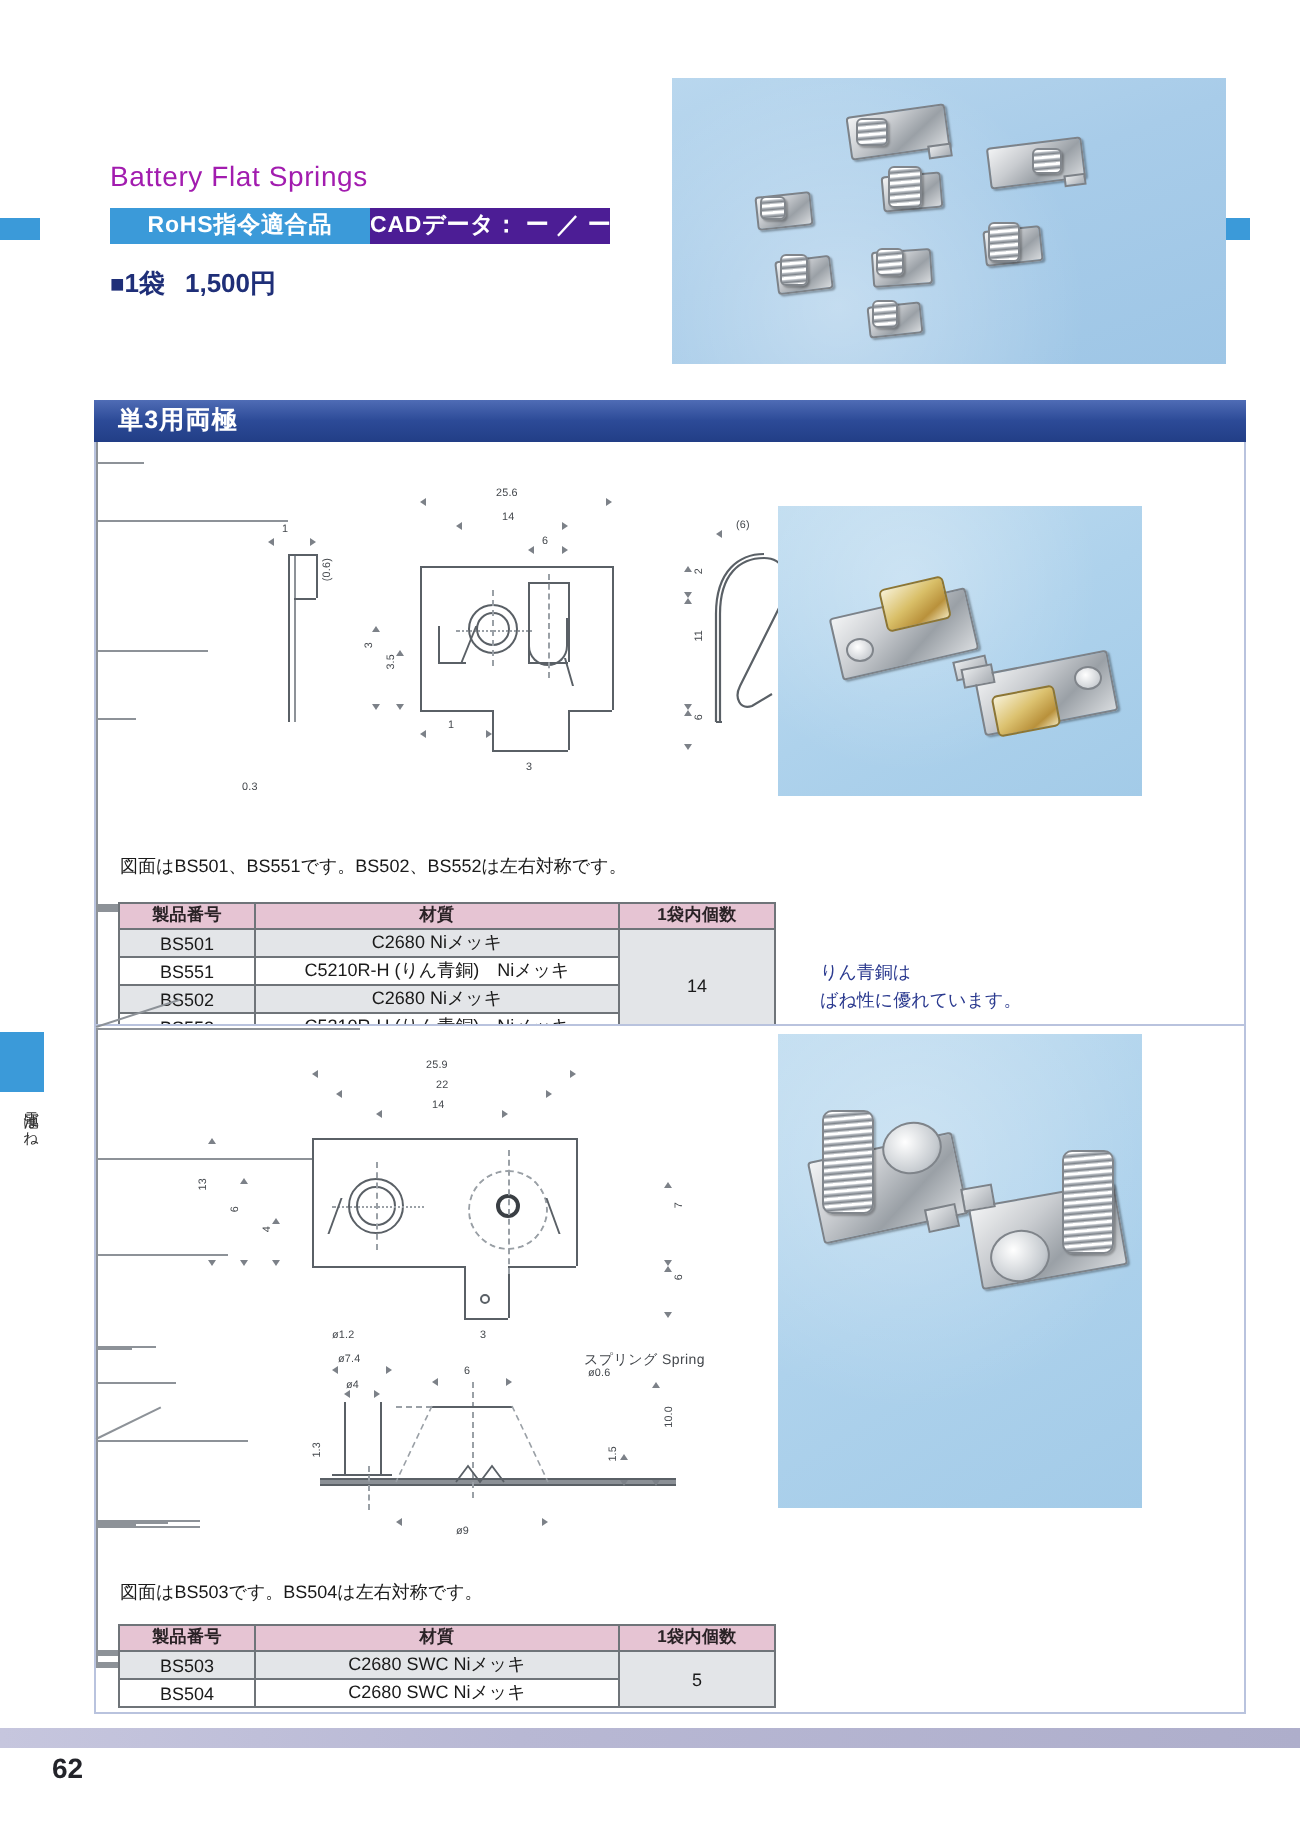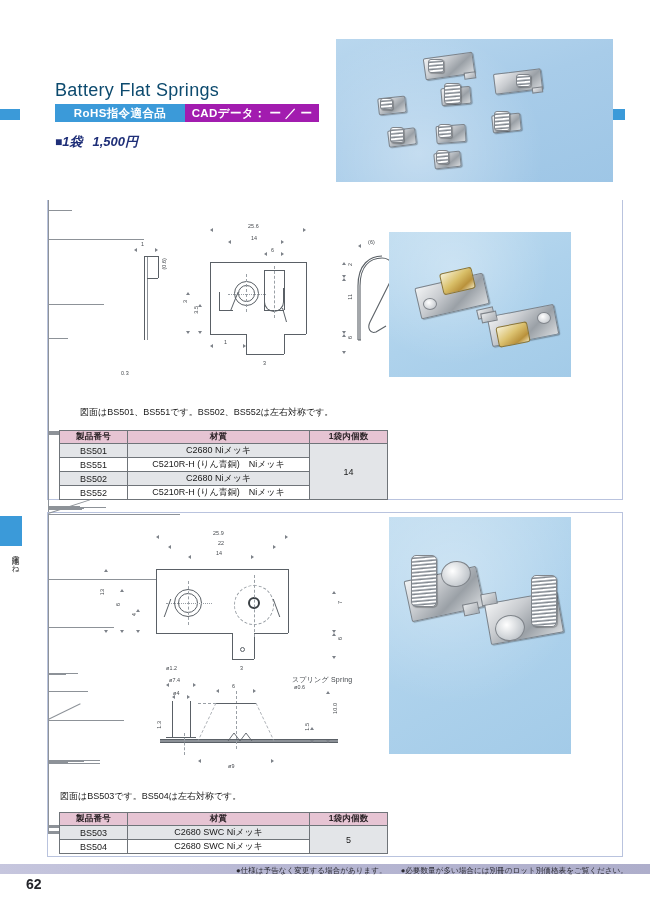--- a/index.html
+++ b/index.html
@@ -15,33 +15,33 @@
   .page { position: absolute; left:0; top:0; width:650px; height:919px; background:#fff; }
 
   
   .title-jp {
     position:absolute; left:53px; top:40px;
     font-size:30px; font-weight:bold; letter-spacing:-0.5px;
     color:#1f2f78; white-space:nowrap;
   }
   .title-en {
     position:absolute; left:55px; top:80px;
-    font-size:18px; color:#0c4a6e; letter-spacing:0.3px; white-space:nowrap;
+    font-size:14px; color:#a21caf; letter-spacing:0.3px; white-space:nowrap;
   }
   .badge-row { position:absolute; left:55px; top:104px; display:flex; }
   .badge {
     height:18px; line-height:18px; text-align:center;
     color:#ffffff; font-size:11.5px; font-weight:bold; letter-spacing:0.4px;
     white-space:nowrap;
   }
   .badge-rohs { width:130px; background:#3b9ad9; }
-  .badge-cad  { width:134px; background:#a21caf; }
+  .badge-cad  { width:120px; background:#4c1d95; }
   .price-row {
     position:absolute; left:55px; top:133px;
-    font-size:13px; font-weight:bold; color:#1f2f78; white-space:nowrap;font-style:italic;
+    font-size:13px; font-weight:bold; color:#1f2f78; white-space:nowrap;
   }
   .price-sq { color:#1f2f78; font-size:12px; }
   .price-amt { margin-left:10px; }
 
   
   .accent-left  { position:absolute; left:0px;   top:109px; width:20px; height:11px; background:#3b9ad9; }
   .accent-right { position:absolute; left:603px; top:109px; width:22px; height:11px; background:#3b9ad9; }
 
   
   .hero-photo {
@@ -217,20 +217,21 @@
     <div class="part plate" style="left:100px;top:86px;width:30px;height:18px;transform:rotate(-4deg);border-radius:2px;"></div>
     <div class="part coil" style="left:102px;top:85px;width:14px;height:14px;"></div>
     <div class="part plate" style="left:98px;top:113px;width:27px;height:16px;transform:rotate(-6deg);border-radius:2px;"></div>
     <div class="part coil" style="left:100px;top:111px;width:13px;height:14px;"></div>
   </div>
 
   <div class="side-tab"></div>
   <div class="side-tab-label">電池ばね</div>
 
   <div class="section" style="top:200px;">
+    <div class="section-head">単3用両極</div>
     <div class="section-body" style="height:300px;">
 
       <div class="drawing" style="left:0px;top:0px;width:330px;height:190px;">
 
         <div class="dl dlv" style="left:96px;top:56px;height:84px;"></div>
         <div class="dl dlv thin" style="left:99px;top:56px;height:84px;"></div>
         <div class="dl dlh" style="left:96px;top:56px;width:14px;"></div>
         <div class="dl dlv" style="left:110px;top:56px;height:22px;"></div>
         <div class="dl dlh" style="left:99px;top:78px;width:11px;"></div>
         <div class="dim dlv" style="left:86px;top:44px;height:10px;"></div>
@@ -338,21 +339,21 @@
         <div class="part plate" style="left:28px;top:48px;width:70px;height:32px;transform:rotate(-13deg);border-radius:2px;"></div>
         <div class="part" style="left:52px;top:38px;width:33px;height:22px;transform:rotate(-13deg);border-radius:3px;background:linear-gradient(150deg,#f7f1d6,#d9bf68 45%,#b9913b 75%,#f0e4b8);border:0.5px solid #8d7633;"></div>
         <div class="part tabtip" style="left:88px;top:76px;width:17px;height:10px;transform:rotate(-13deg);"></div>
         <div class="part" style="left:34px;top:66px;width:14px;height:12px;border-radius:50%;background:radial-gradient(circle at 40% 35%,#ffffff,#b9bec4);border:0.5px solid #80858b;"></div>
         <div class="part plate" style="left:100px;top:78px;width:68px;height:31px;transform:rotate(-11deg);border-radius:2px;"></div>
         <div class="part" style="left:108px;top:92px;width:32px;height:21px;transform:rotate(-11deg);border-radius:3px;background:linear-gradient(150deg,#f7f1d6,#dcc270 45%,#b9913b 78%,#efe2b4);border:0.5px solid #8d7633;"></div>
         <div class="part tabtip" style="left:92px;top:80px;width:16px;height:10px;transform:rotate(-11deg);"></div>
         <div class="part" style="left:148px;top:80px;width:14px;height:12px;border-radius:50%;background:radial-gradient(circle at 40% 35%,#ffffff,#b9bec4);border:0.5px solid #80858b;"></div>
       </div>
 
-      <div class="note" style="left:12px;top:206px;margin-left:20px;">図面はBS501、BS551です。BS502、BS552は左右対称です。</div>
+      <div class="note" style="left:12px;top:206px;">図面はBS501、BS551です。BS502、BS552は左右対称です。</div>
 
       <table class="spec-table" style="left:11px;top:230px;">
         <thead>
           <tr>
             <th class="col-code">製品番号</th>
             <th class="col-mat">材質</th>
             <th class="col-qty">1袋内個数</th>
           </tr>
         </thead>
         <tbody>
@@ -369,20 +370,24 @@
             <td>BS502</td>
             <td>C2680 Niメッキ</td>
           </tr>
           <tr>
             <td>BS552</td>
             <td>C5210R-H (りん青銅)　Niメッキ</td>
           </tr>
         </tbody>
       </table>
 
+      <div class="callout" style="left:362px;top:258px;">
+        <div>りん青銅は</div>
+        <div>ばね性に優れています。</div>
+      </div>
     </div>
   </div>
 
   <div class="section" style="top:512px;">
     <div class="section-body" style="height:345px;border-top:1px solid #b9c3de;">
 
       <div class="drawing" style="left:0px;top:0px;width:340px;height:170px;">
 
         <div class="dl dlh" style="left:108px;top:56px;width:132px;"></div>
         <div class="dl dlv" style="left:108px;top:56px;height:64px;"></div>
@@ -552,18 +557,15 @@
           <tr>
             <td>BS504</td>
             <td>C2680 SWC Niメッキ</td>
           </tr>
         </tbody>
       </table>
     </div>
   </div>
 
   <div class="footer-bar"></div>
-  <div class="footer-notes">
-    <span>●仕様は予告なく変更する場合があります。</span><span>●必要数量が多い場合には別冊のロット別価格表をご覧ください。</span>
-  </div>
   <div class="page-num">62</div>
 
 </div>
 
 </body></html>

